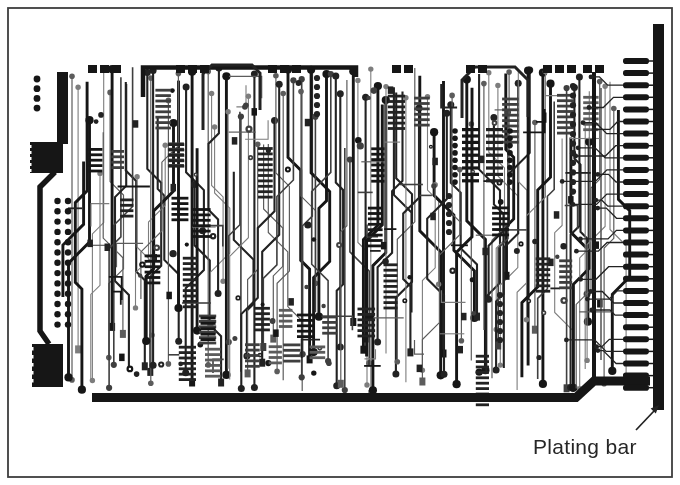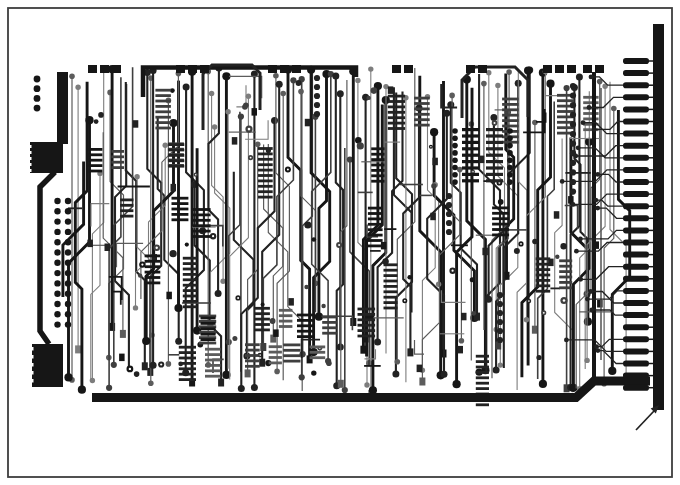--- a/index.html
+++ b/index.html
@@ -934,13 +934,14 @@
         <rect x="653" y="24" width="11" height="386" fill="#161616"></rect>
       </g>
       <g>
         <line x1="636" y1="430" x2="654" y2="411" stroke="#222222" stroke-width="1.7"></line>
         <polygon points="659,405 655.8,413.4 650.6,408.6" fill="#222222"></polygon>
       </g>
       <g>
         <rect x="8" y="8" width="664" height="469" fill="none" stroke="#3d3d3d" stroke-width="1.8"></rect>
       </g>
     </svg>
+  <div class="plating-label" style="color: rgb(38, 38, 38);">Plating bar</div>
 </div>
 
 </body></html>

